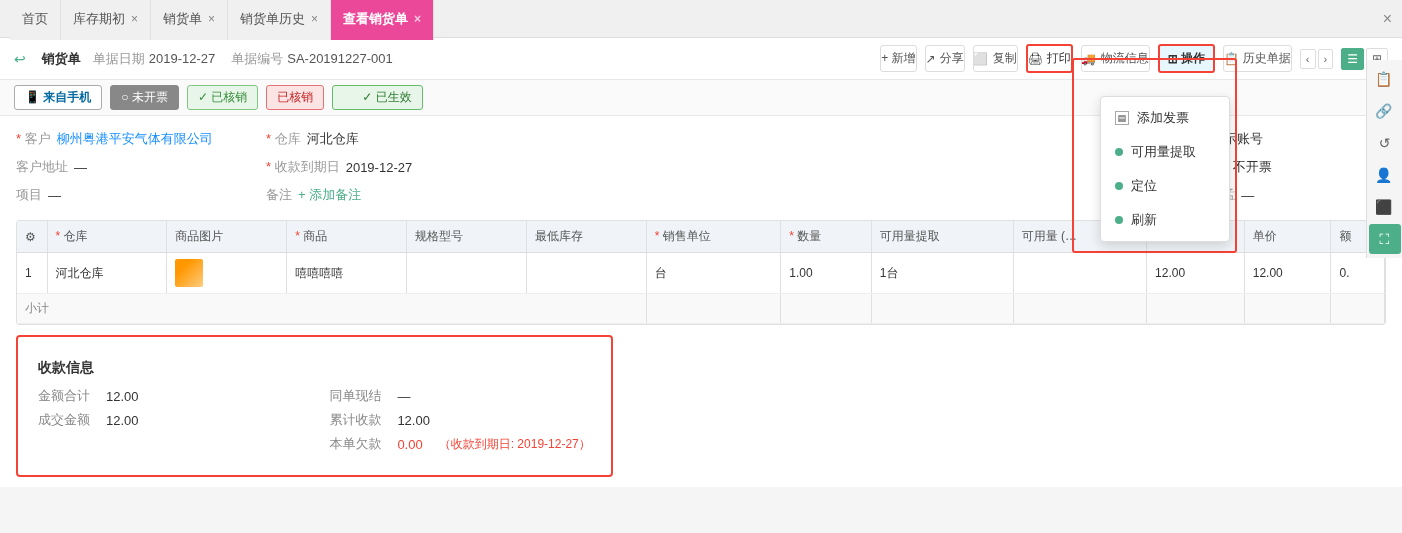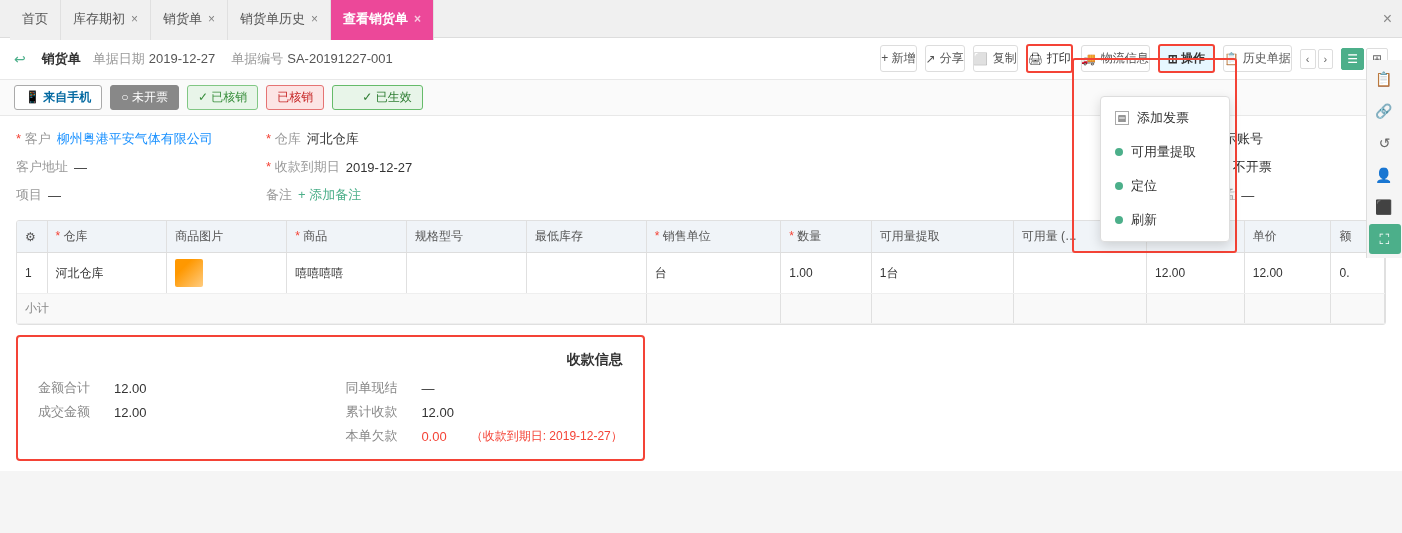--- a/index.html
+++ b/index.html
@@ -98,27 +98,27 @@
       padding: 6px 8px; color: #333;
     }
     .data-table tr.subtotal td { background: #f9f9f9; color: #888; }
     .gear-col { width: 30px; text-align: center; }
 
     
     .bottom-section {
       display: flex; padding: 10px 16px; gap: 20px;
     }
     .payment-info {
-      border: 2px solid #f44336; border-radius: 4px; padding: 14px 20px; min-width: 520px; text-align: right;
+      border: 2px solid #f44336; border-radius: 4px; padding: 22px 20px; min-width: 520px;
     }
     .payment-title { font-weight: bold; font-size: 14px; margin-bottom: 10px; }
     .payment-grid {
       display: grid; grid-template-columns: 1fr 1fr; gap: 6px 30px;
     }
-    .payment-row { display: flex; align-items: center; gap: 24px; }
+    .payment-row { display: flex; align-items: center; gap: 16px; }
     .p-label { color: #888; font-size: 13px; white-space: nowrap; }
     .p-value { color: #333; font-size: 13px; }
     .p-value.overdue { color: #f44336; }
 
     
     .right-sidebar {
       position: fixed; right: 0; top: 60px; width: 36px; background: #f5f5f5;
       border-left: 1px solid #ddd; display: flex; flex-direction: column;
       align-items: center; padding: 4px 0; gap: 2px;
     }

